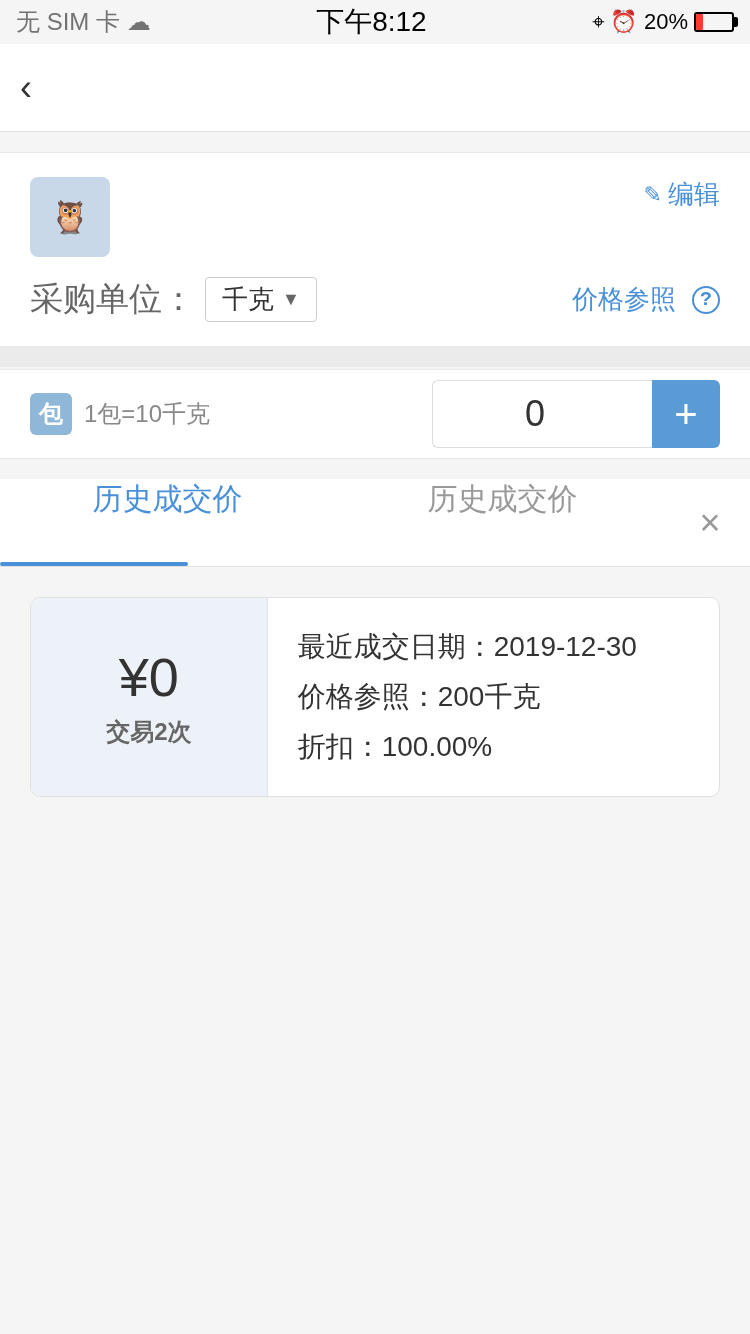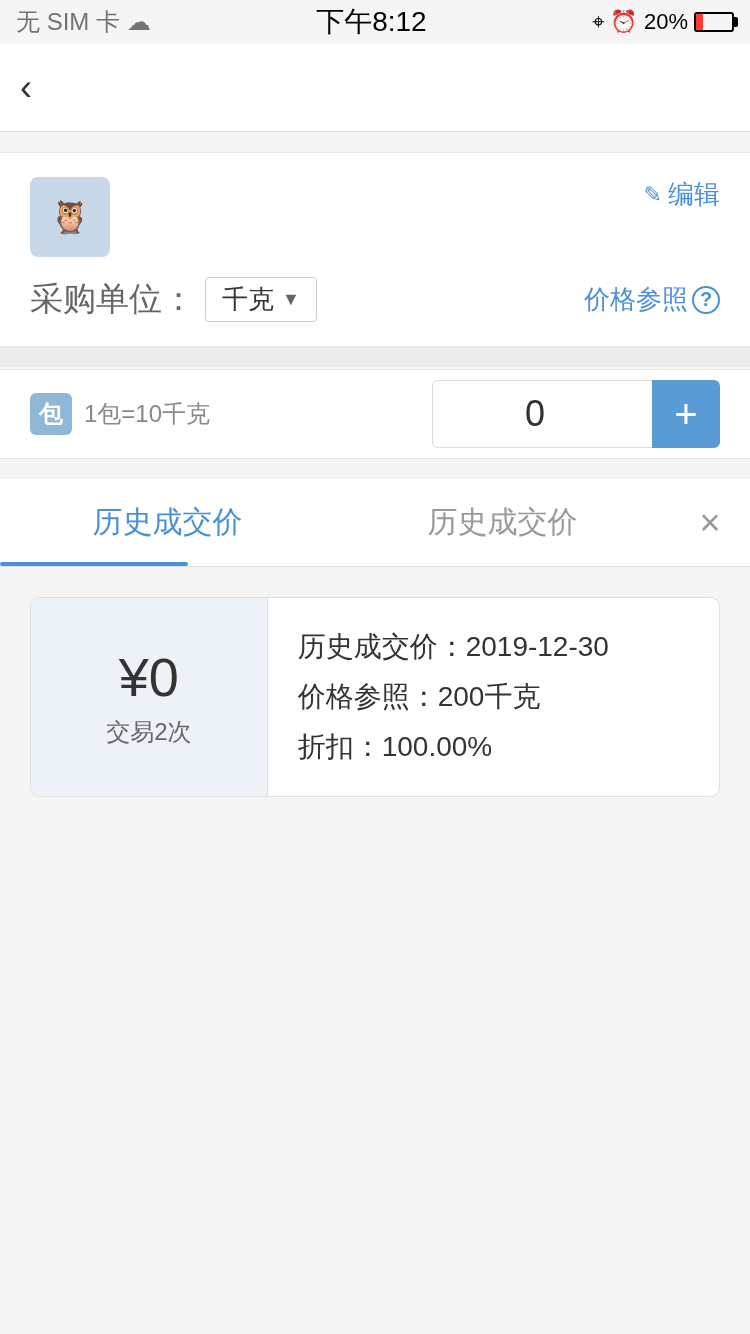--- a/index.html
+++ b/index.html
@@ -165,24 +165,25 @@
       gap: 8px;
       background: #fff;
     }
     .unit-selector span.arrow {
       font-size: 18px;
       color: #666;
     }
     .price-ref {
       display: flex;
       align-items: center;
-      gap: 4px;
+      gap: 16px;
       color: #4a90d9;
       font-size: 26px;
       cursor: pointer;
+      font-family: Liberation Mono, monospace;
     }
     .price-ref .help-icon {
       width: 28px;
       height: 28px;
       border-radius: 50%;
       border: 2px solid #4a90d9;
       display: flex;
       align-items: center;
       justify-content: center;
       font-size: 20px;
@@ -262,21 +263,21 @@
       align-items: center;
       height: 88px;
       border-bottom: 1px solid #e0e0e0;
       position: relative;
     }
     .tab-item {
       flex: 1;
       display: flex;
       flex-direction: column;
       align-items: center;
-      justify-content: center;
+      justify-content: flex-start;
       height: 100%;
       cursor: pointer;
       font-family: Liberation Mono, monospace;
     }
     .tab-item-label {
       font-size: 30px;
       color: #999;
     }
     .tab-item.active .tab-item-label {
       color: #4a90d9;
@@ -327,20 +328,21 @@
     }
     .price-main {
       font-size: 54px;
       color: #333;
       font-weight: 400;
     }
     .price-sub {
       font-size: 24px;
       color: #666;
       margin-top: 8px;
+      font-weight: bold;
     }
     .price-card-right {
       flex: 2;
       padding: 30px 30px;
       display: flex;
       flex-direction: column;
       justify-content: center;
       gap: 12px;
     }
     .detail-row {
@@ -440,21 +442,21 @@
 <div class="history-section">
   <div class="price-card">
     <div class="price-card-left">
       <div class="price-main">
         <span>¥</span><span>0</span>
       </div>
       <div class="price-sub">交易2次</div>
     </div>
     <div class="price-card-right">
       <div class="detail-row">
-        <span>历史成交价：</span><span>2019-12-30</span>
+        <span>最近成交日期：</span><span>2019-12-30</span>
       </div>
       <div class="detail-row">
         <span>价格参照：</span><span>200千克</span>
       </div>
       <div class="detail-row">
         <span>折扣：</span><span>100.00%</span>
       </div>
     </div>
   </div>
 </div>

